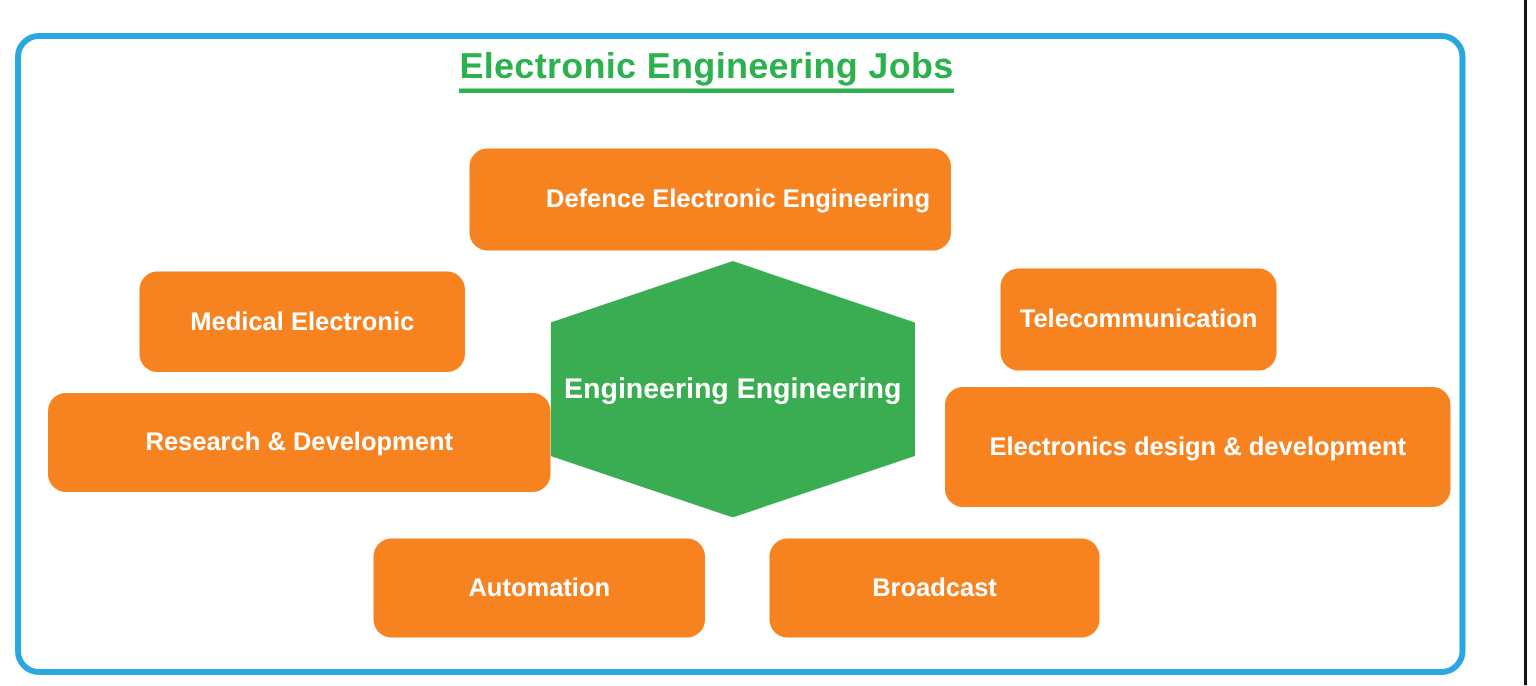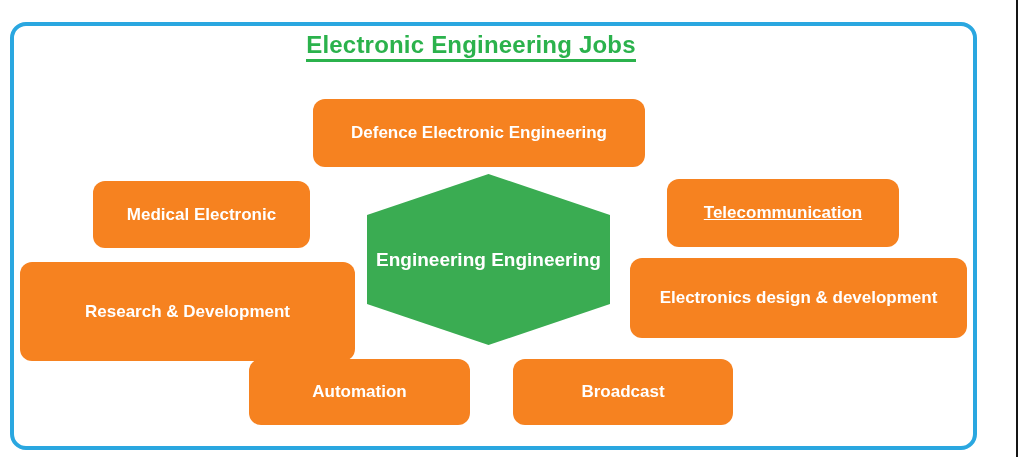--- a/index.html
+++ b/index.html
@@ -47,24 +47,24 @@
     border-radius: 12px;
     color: var(--box-text, #FFFFFF);
     font-weight: bold;
     font-size: 17px;
     display: flex;
     align-items: center;
     justify-content: center;
     text-align: center;
     white-space: nowrap;
   }
-  .box-defence    { left: 313px; top:  99px; width: 332px; height: 68px; }
+  .box-defence    { left: 313px; top:  99px; width: 284px; height: 68px; padding-left: 37px; }
   .box-medical    { left:  93px; top: 181px; width: 217px; height: 67px; }
-  .box-telecom    { left: 667px; top: 179px; width: 232px; height: 68px; text-decoration: underline; }
-  .box-rnd        { left:  20px; top: 262px; width: 335px; height: 99px; }
+  .box-telecom    { left: 667px; top: 179px; width: 184px; height: 68px; }
+  .box-rnd        { left:  32px; top: 262px; width: 335px; height: 66px; }
   .box-edd        { left: 630px; top: 258px; width: 337px; height: 80px; }
   .box-automation { left: 249px; top: 359px; width: 221px; height: 66px; }
   .box-broadcast  { left: 513px; top: 359px; width: 220px; height: 66px; }
   .hexagon {
     position: absolute;
     left: 367px; top: 174px;
     width: 243px; height: 171px;
     background: var(--hex-green, #3AAC52);
     clip-path: polygon(50% 0%, 100% 24%, 100% 76%, 50% 100%, 0% 76%, 0% 24%);
     display: flex;

